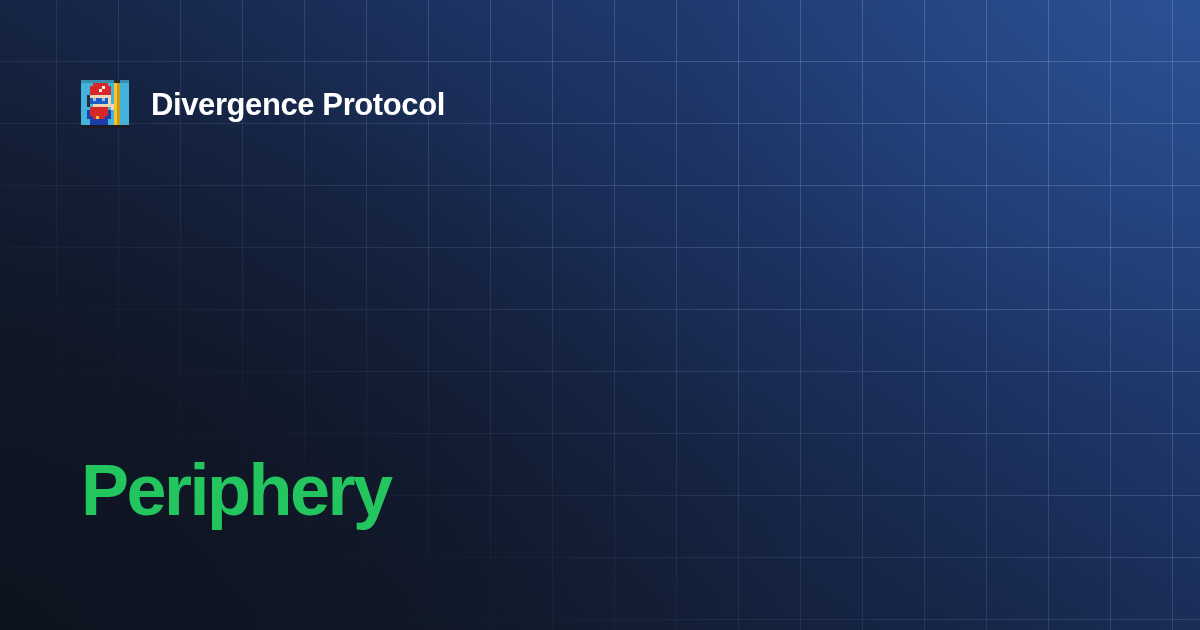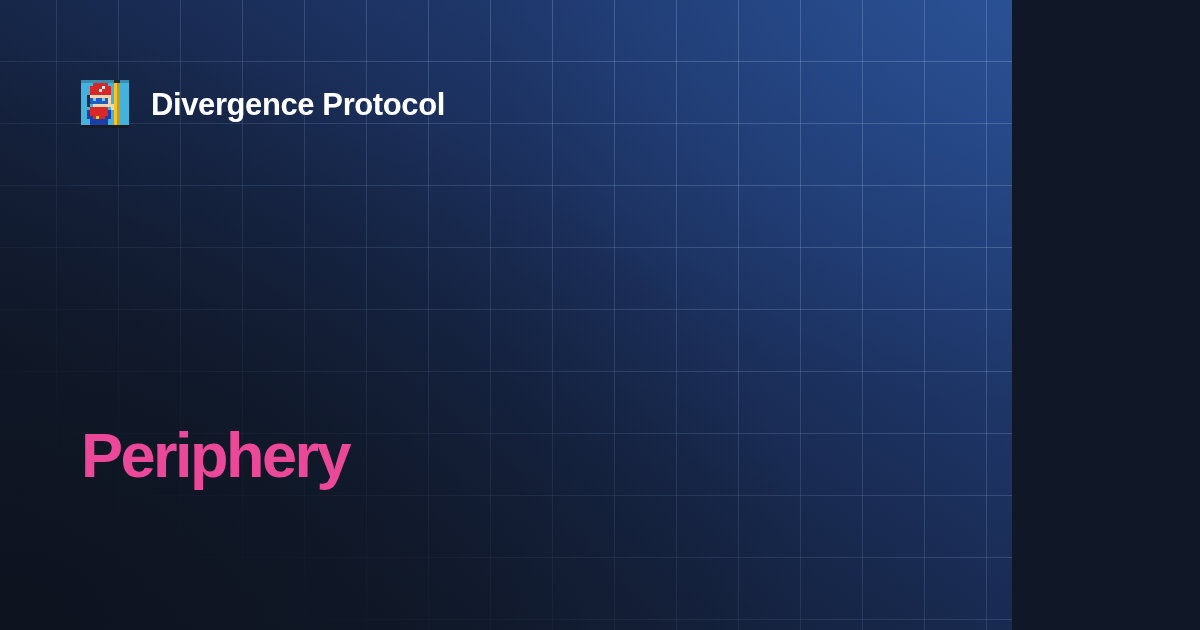--- a/index.html
+++ b/index.html
@@ -12,21 +12,21 @@
   }
 
   body {
     font-family: "Liberation Sans", sans-serif;
     background: #101726;
   }
 
   
   .card {
     position: relative;
-    width: 1012px;
+    width: 1200px;
     height: 630px;
     overflow: hidden;
     background: #111a2b;
     text-align: center;
   }
 
   
   .bg-gradient {
     position: absolute;
     inset: 0;
@@ -117,26 +117,26 @@
     letter-spacing: -0.4px;
     color: #ffffff;
     white-space: nowrap;
     line-height: 1;
   }
 
   
   .page-title {
     position: absolute;
     left: 81px;
-    top: 424px;
-    font-size: 63px;
+    top: 454px;
+    font-size: 72px;
     font-weight: 700;
     letter-spacing: -2.5px;
     line-height: 1.0;
-    color: #ec4899;
+    color: #22c55e;
     white-space: nowrap;
   }
 </style>
 </head>
 <body>
 
 <div class="card">
 
   <div class="bg-gradient"></div>
   <div class="bg-glow"></div>

